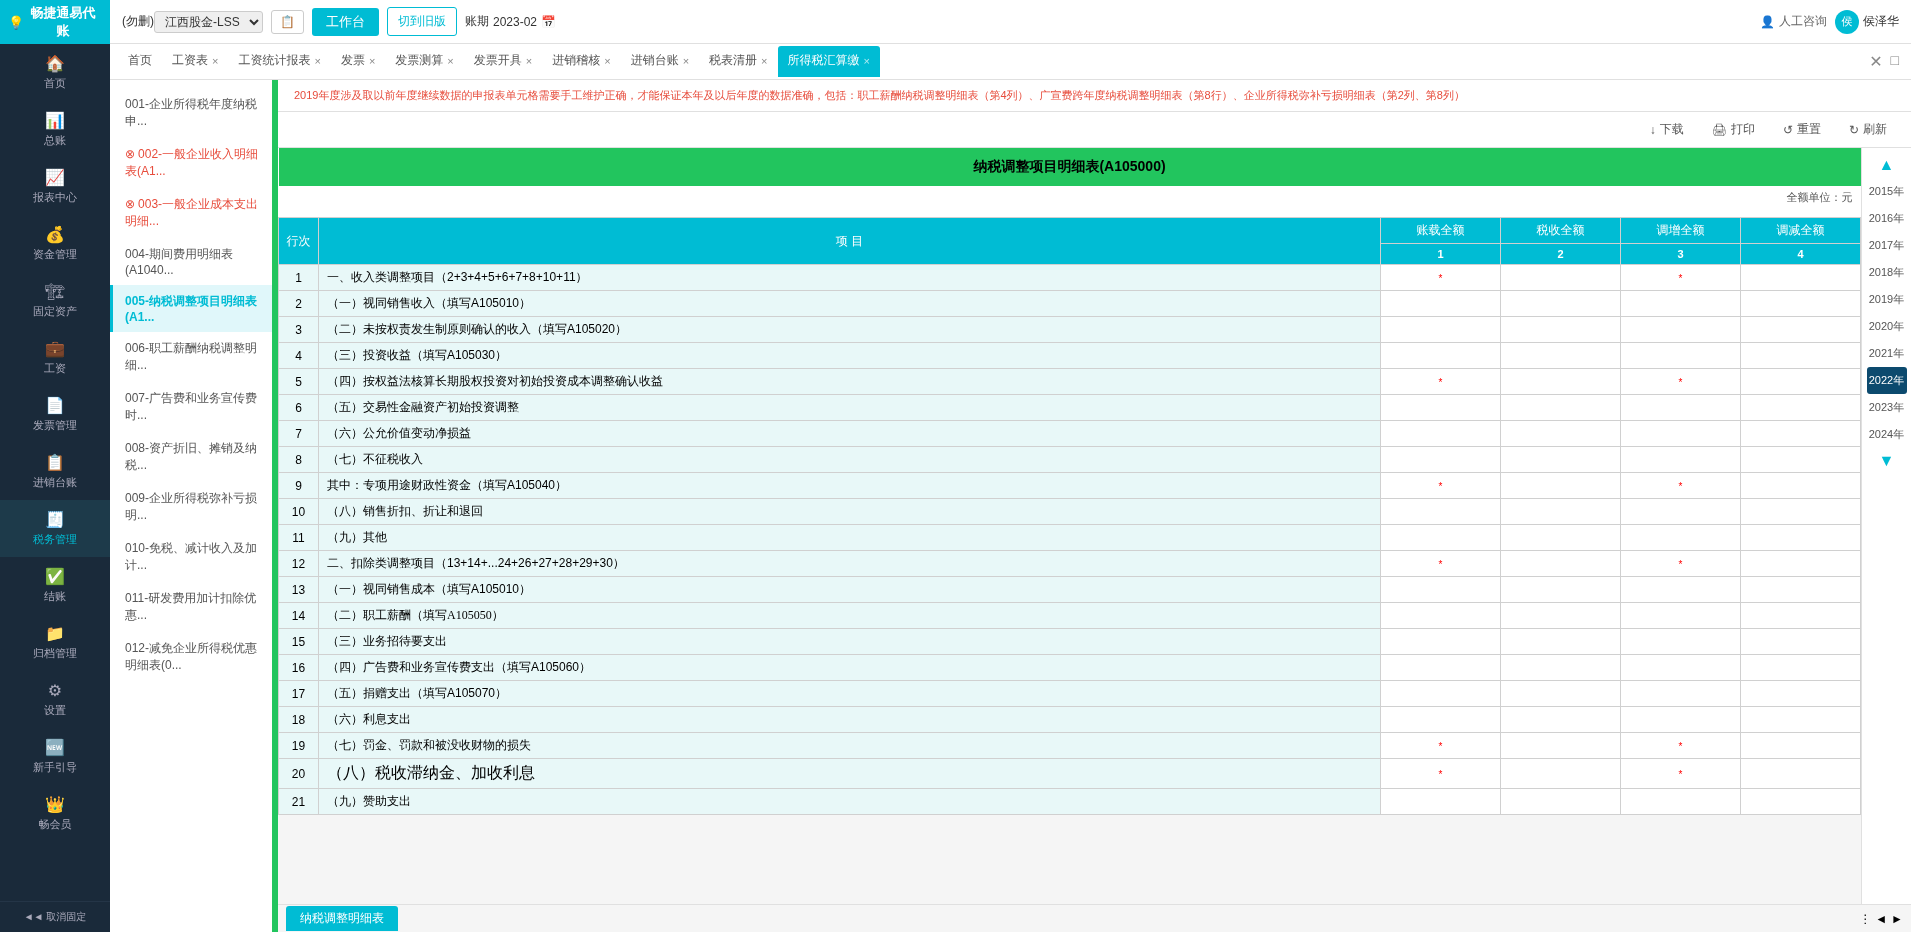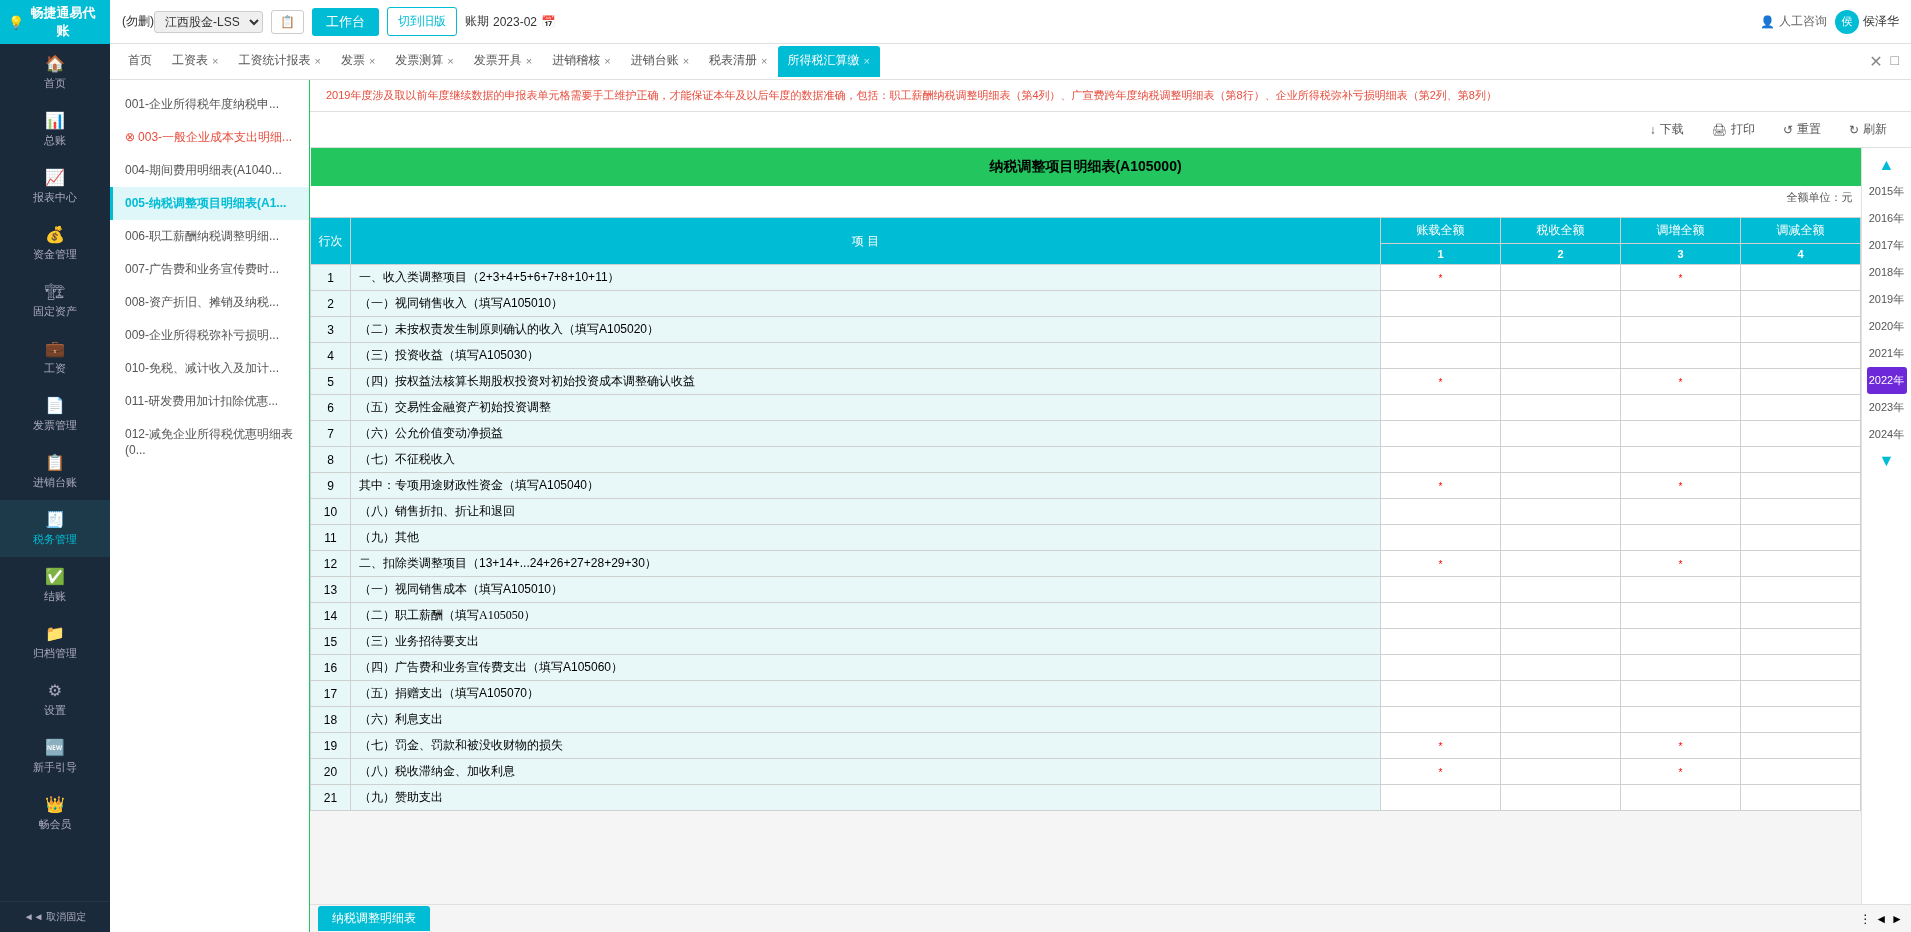--- a/index.html
+++ b/index.html
@@ -35,41 +35,41 @@
     .tab-item { display: flex; align-items: center; gap: 4px; padding: 6px 10px; font-size: 12px; color: #555; cursor: pointer; white-space: nowrap; border-bottom: 2px solid transparent; }
     .tab-item.active { background: #00bcd4; color: white; border-radius: 3px 3px 0 0; }
     .tab-close { color: inherit; opacity: 0.7; font-size: 11px; }
     .tabs-end-close { margin-left: auto; cursor: pointer; color: #888; font-size: 16px; padding: 0 4px; }
     .tabs-end-max { cursor: pointer; color: #888; font-size: 14px; padding: 0 4px; }
 
     
     .content-area { flex: 1; display: flex; overflow: hidden; }
 
     
-    .left-panel { width: 200px; background: #fff; border-right: 1px solid #22c55e; flex-shrink: 0; overflow-y: auto; padding: 8px 0; }
+    .left-panel { width: 168px; background: #fff; border-right: 6px solid #22c55e; flex-shrink: 0; overflow-y: auto; padding: 8px 0; }
     .left-panel-item { padding: 8px 12px; font-size: 12px; color: #555; cursor: pointer; border-left: 3px solid transparent; }
     .left-panel-item.active { background: #e0f7fa; color: #00bcd4; border-left: 3px solid #00bcd4; font-weight: bold; }
     .left-panel-item.error { color: #e74c3c; }
     .left-panel-item .err-icon { color: #e74c3c; margin-right: 3px; }
 
     
     .right-panel { flex: 1; display: flex; flex-direction: column; overflow: hidden; background: #f5f5f5; }
 
     
     .notice-bar { background: #fff; padding: 8px 16px; font-size: 11px; color: #e74c3c; border-bottom: 1px solid #e0e0e0; flex-shrink: 0; }
 
     
     .toolbar { background: #fff; padding: 6px 16px; display: flex; align-items: center; gap: 12px; border-bottom: 1px solid #e0e0e0; flex-shrink: 0; justify-content: flex-end; }
     .toolbar-btn { display: flex; align-items: center; gap: 4px; color: #555; cursor: pointer; font-size: 12px; padding: 3px 8px; border: none; background: none; }
     .table-scroll-area { flex: 1; overflow: auto; }
 
     
     .year-sidebar { width: 50px; background: #fff; border-left: 1px solid #e0e0e0; display: flex; flex-direction: column; align-items: center; padding: 4px 0; flex-shrink: 0; overflow-y: auto; }
     .year-item { width: 40px; text-align: center; padding: 6px 2px; font-size: 11px; color: #555; cursor: pointer; border-radius: 3px; }
-    .year-item.active { background: #6d28d9; color: white; border-radius: 3px; }
+    .year-item.active { background: #0c4a6e; color: white; border-radius: 3px; }
     .year-nav { color: #00bcd4; cursor: pointer; font-size: 16px; padding: 4px; }
 
     
     table.main-table { border-collapse: collapse; width: 100%; min-width: 900px; background: #fff; }
     table.main-table th, table.main-table td { border: 1px solid #d0d0d0; font-size: 12px; padding: 4px 6px; }
     table.main-table .th-header { background: #00bcd4; color: white; text-align: center; font-weight: normal; }
     table.main-table .th-subheader { background: #00bcd4; color: white; text-align: center; font-size: 11px; }
     table.main-table .col-hange { width: 40px; text-align: center; background: #e8f8f8; }
     table.main-table .col-item { background: #e8f8f8; }
     table.main-table td { background: #fff; }
@@ -224,20 +224,21 @@
       <div style="margin-left: auto; display: flex;">
         <span class="tabs-end-close">✕</span>
         <span class="tabs-end-max">□</span>
       </div>
     </div>
 
   <div class="content-area">
 
     <div class="left-panel" id="left-panel">
         <div class="left-panel-item"><span>001-企业所得税年度纳税申...</span></div>
+        <div class="left-panel-item error"><span class="err-icon">⊗</span><span>002-一般企业收入明细表(A1...</span></div>
         <div class="left-panel-item error"><span class="err-icon">⊗</span><span>003-一般企业成本支出明细...</span></div>
         <div class="left-panel-item"><span>004-期间费用明细表(A1040...</span></div>
         <div class="left-panel-item active"><span>005-纳税调整项目明细表(A1...</span></div>
         <div class="left-panel-item"><span>006-职工薪酬纳税调整明细...</span></div>
         <div class="left-panel-item"><span>007-广告费和业务宣传费时...</span></div>
         <div class="left-panel-item"><span>008-资产折旧、摊销及纳税...</span></div>
         <div class="left-panel-item"><span>009-企业所得税弥补亏损明...</span></div>
         <div class="left-panel-item"><span>010-免税、减计收入及加计...</span></div>
         <div class="left-panel-item"><span>011-研发费用加计扣除优惠...</span></div>
         <div class="left-panel-item"><span>012-减免企业所得税优惠明细表(0...</span></div>
@@ -442,21 +443,21 @@
                 <tr>
                   <td class="col-hange">19</td>
                   <td class="col-item" style="min-width: 250px; font-size: 12px; padding: 4px 8px;">（七）罚金、罚款和被没收财物的损失</td>
                   <td style="width: 120px; text-align: center;"><span class="asterisk">*</span></td>
                   <td style="width: 120px; text-align: center;"></td>
                   <td style="width: 120px; text-align: center;"><span class="asterisk">*</span></td>
                   <td style="width: 120px; text-align: center;"></td>
                 </tr>
                 <tr>
                   <td class="col-hange">20</td>
-                  <td class="col-item" style="min-width: 250px; font-size: 12px; padding: 4px 8px;">（八）税收滞纳金、加收利息</td>
+                  <td class="col-item" style="min-width: 250px; font-size: 16px; padding: 4px 8px;">（八）税收滞纳金、加收利息</td>
                   <td style="width: 120px; text-align: center;"><span class="asterisk">*</span></td>
                   <td style="width: 120px; text-align: center;"></td>
                   <td style="width: 120px; text-align: center;"><span class="asterisk">*</span></td>
                   <td style="width: 120px; text-align: center;"></td>
                 </tr>
                 <tr>
                   <td class="col-hange">21</td>
                   <td class="col-item" style="min-width: 250px; font-size: 12px; padding: 4px 8px;">（九）赞助支出</td>
                   <td style="width: 120px; text-align: center;"></td>
                   <td style="width: 120px; text-align: center;"></td>

